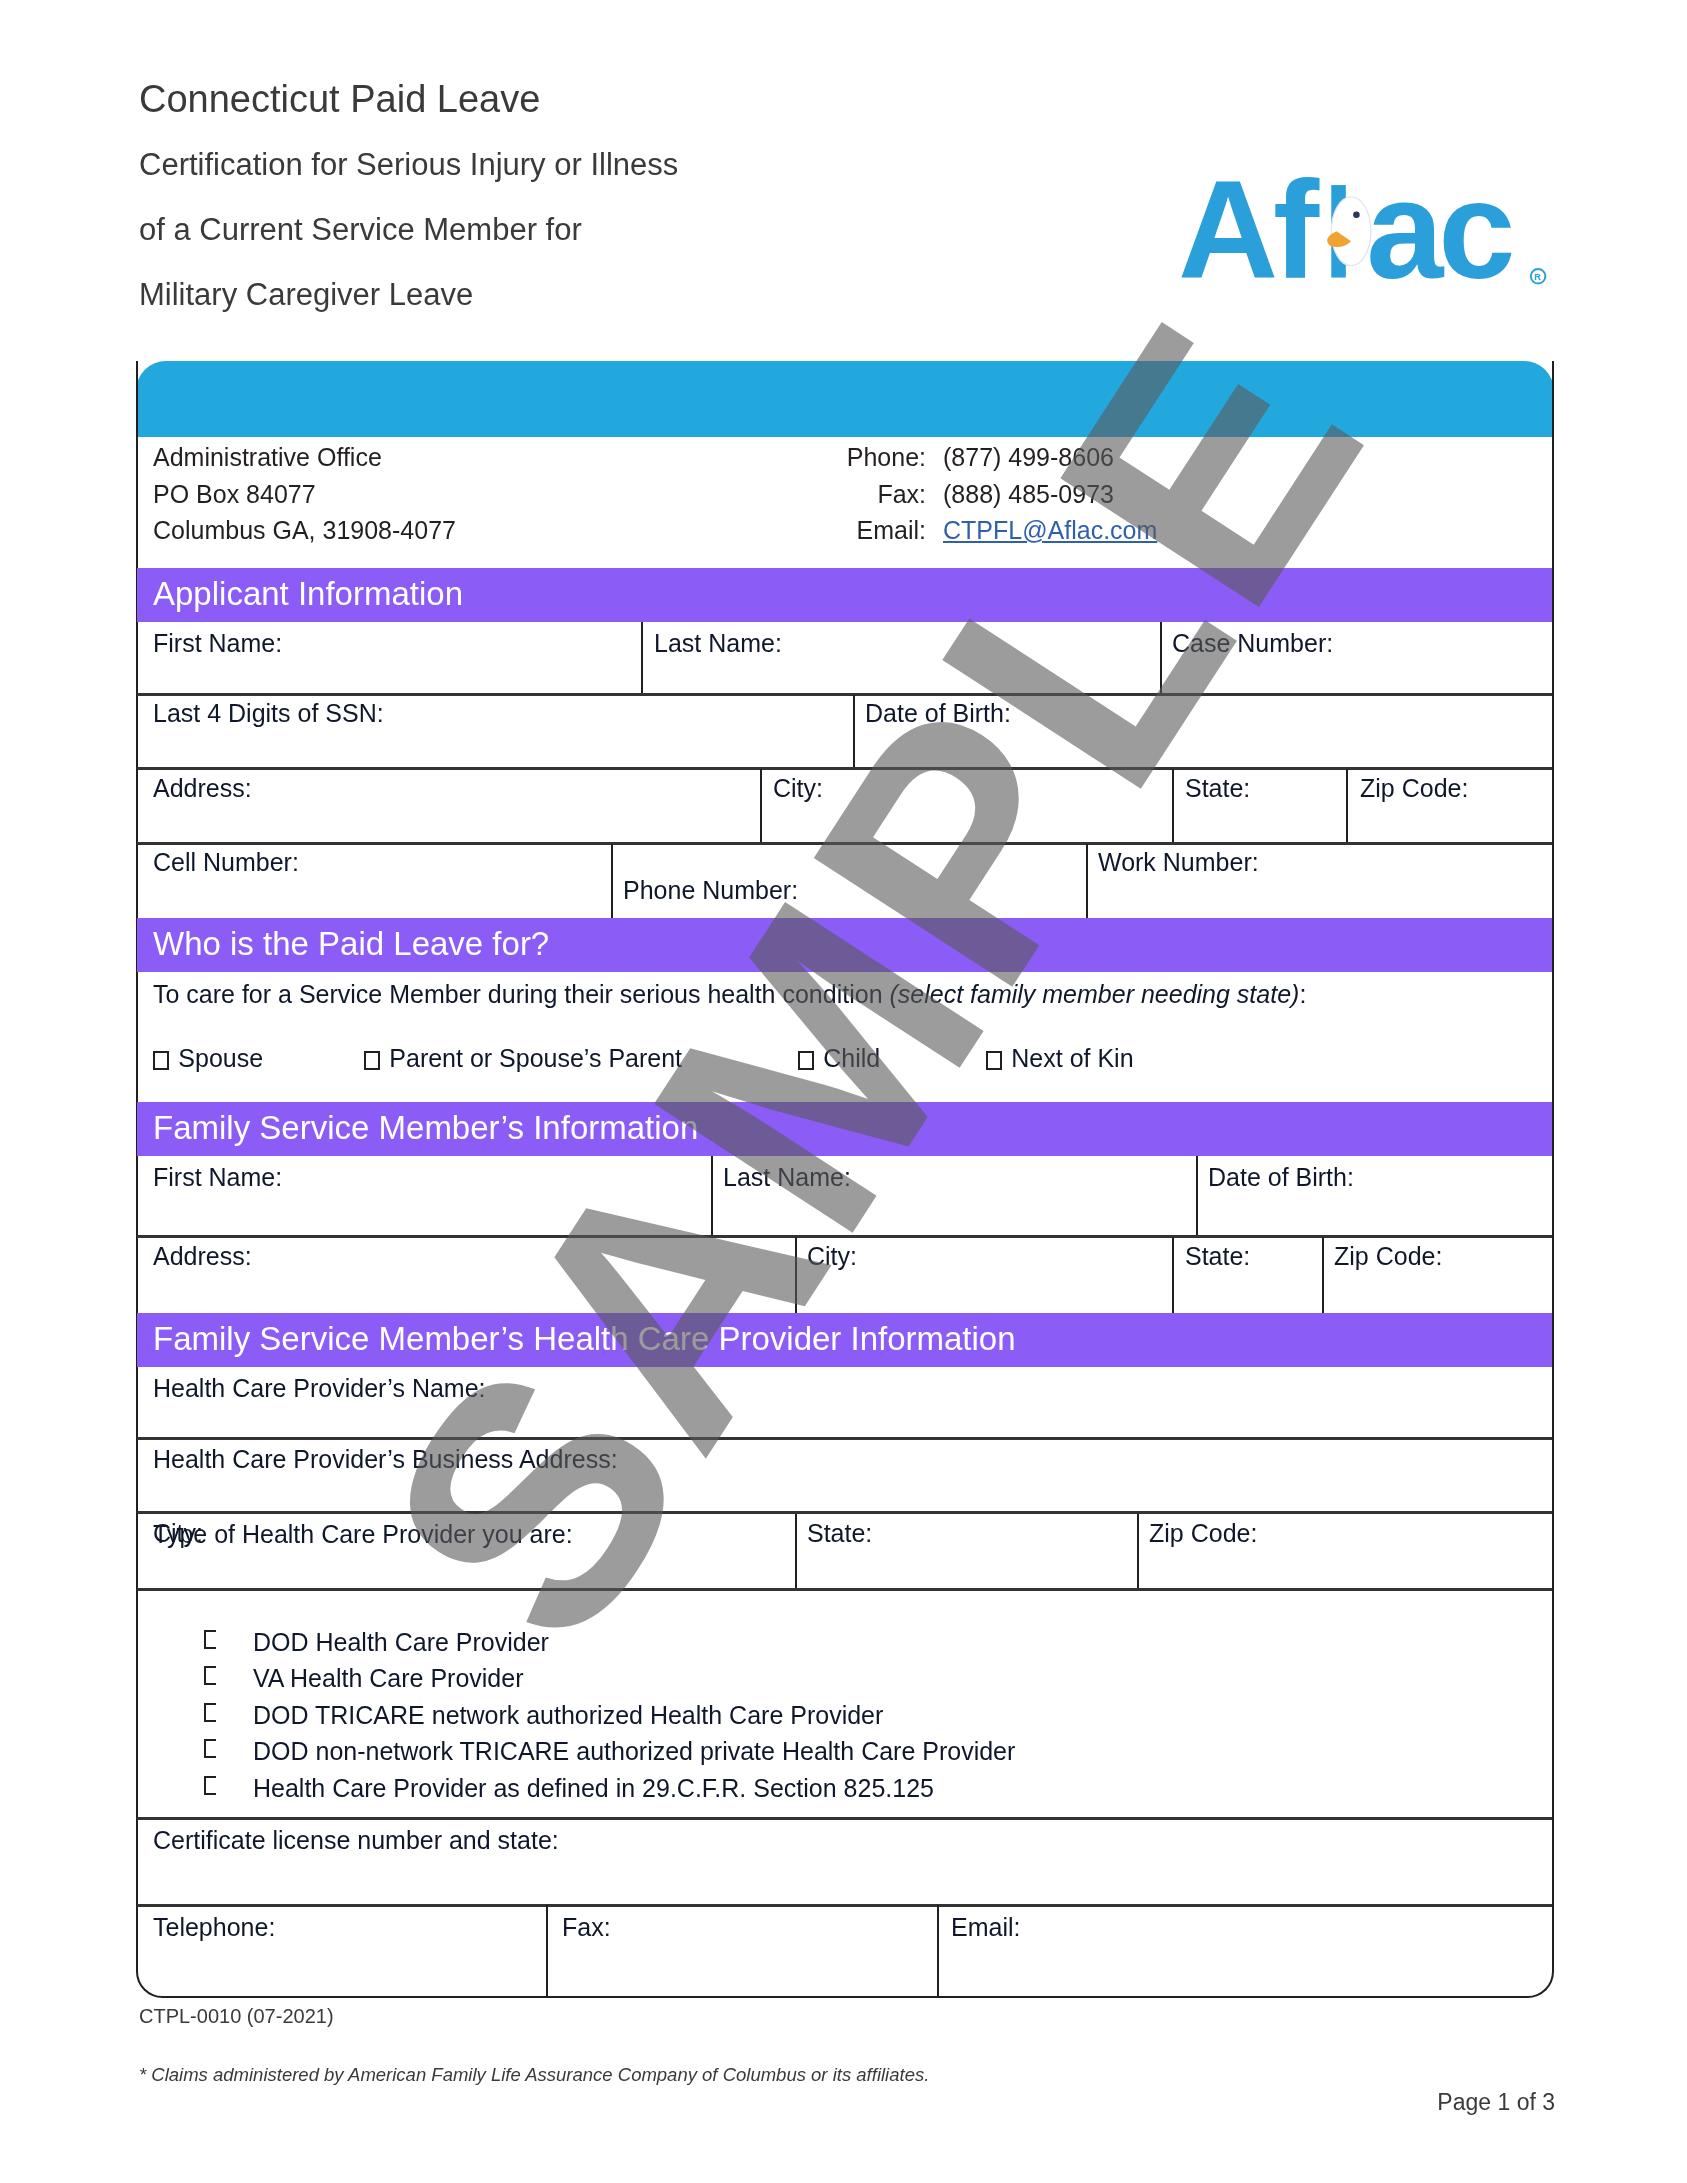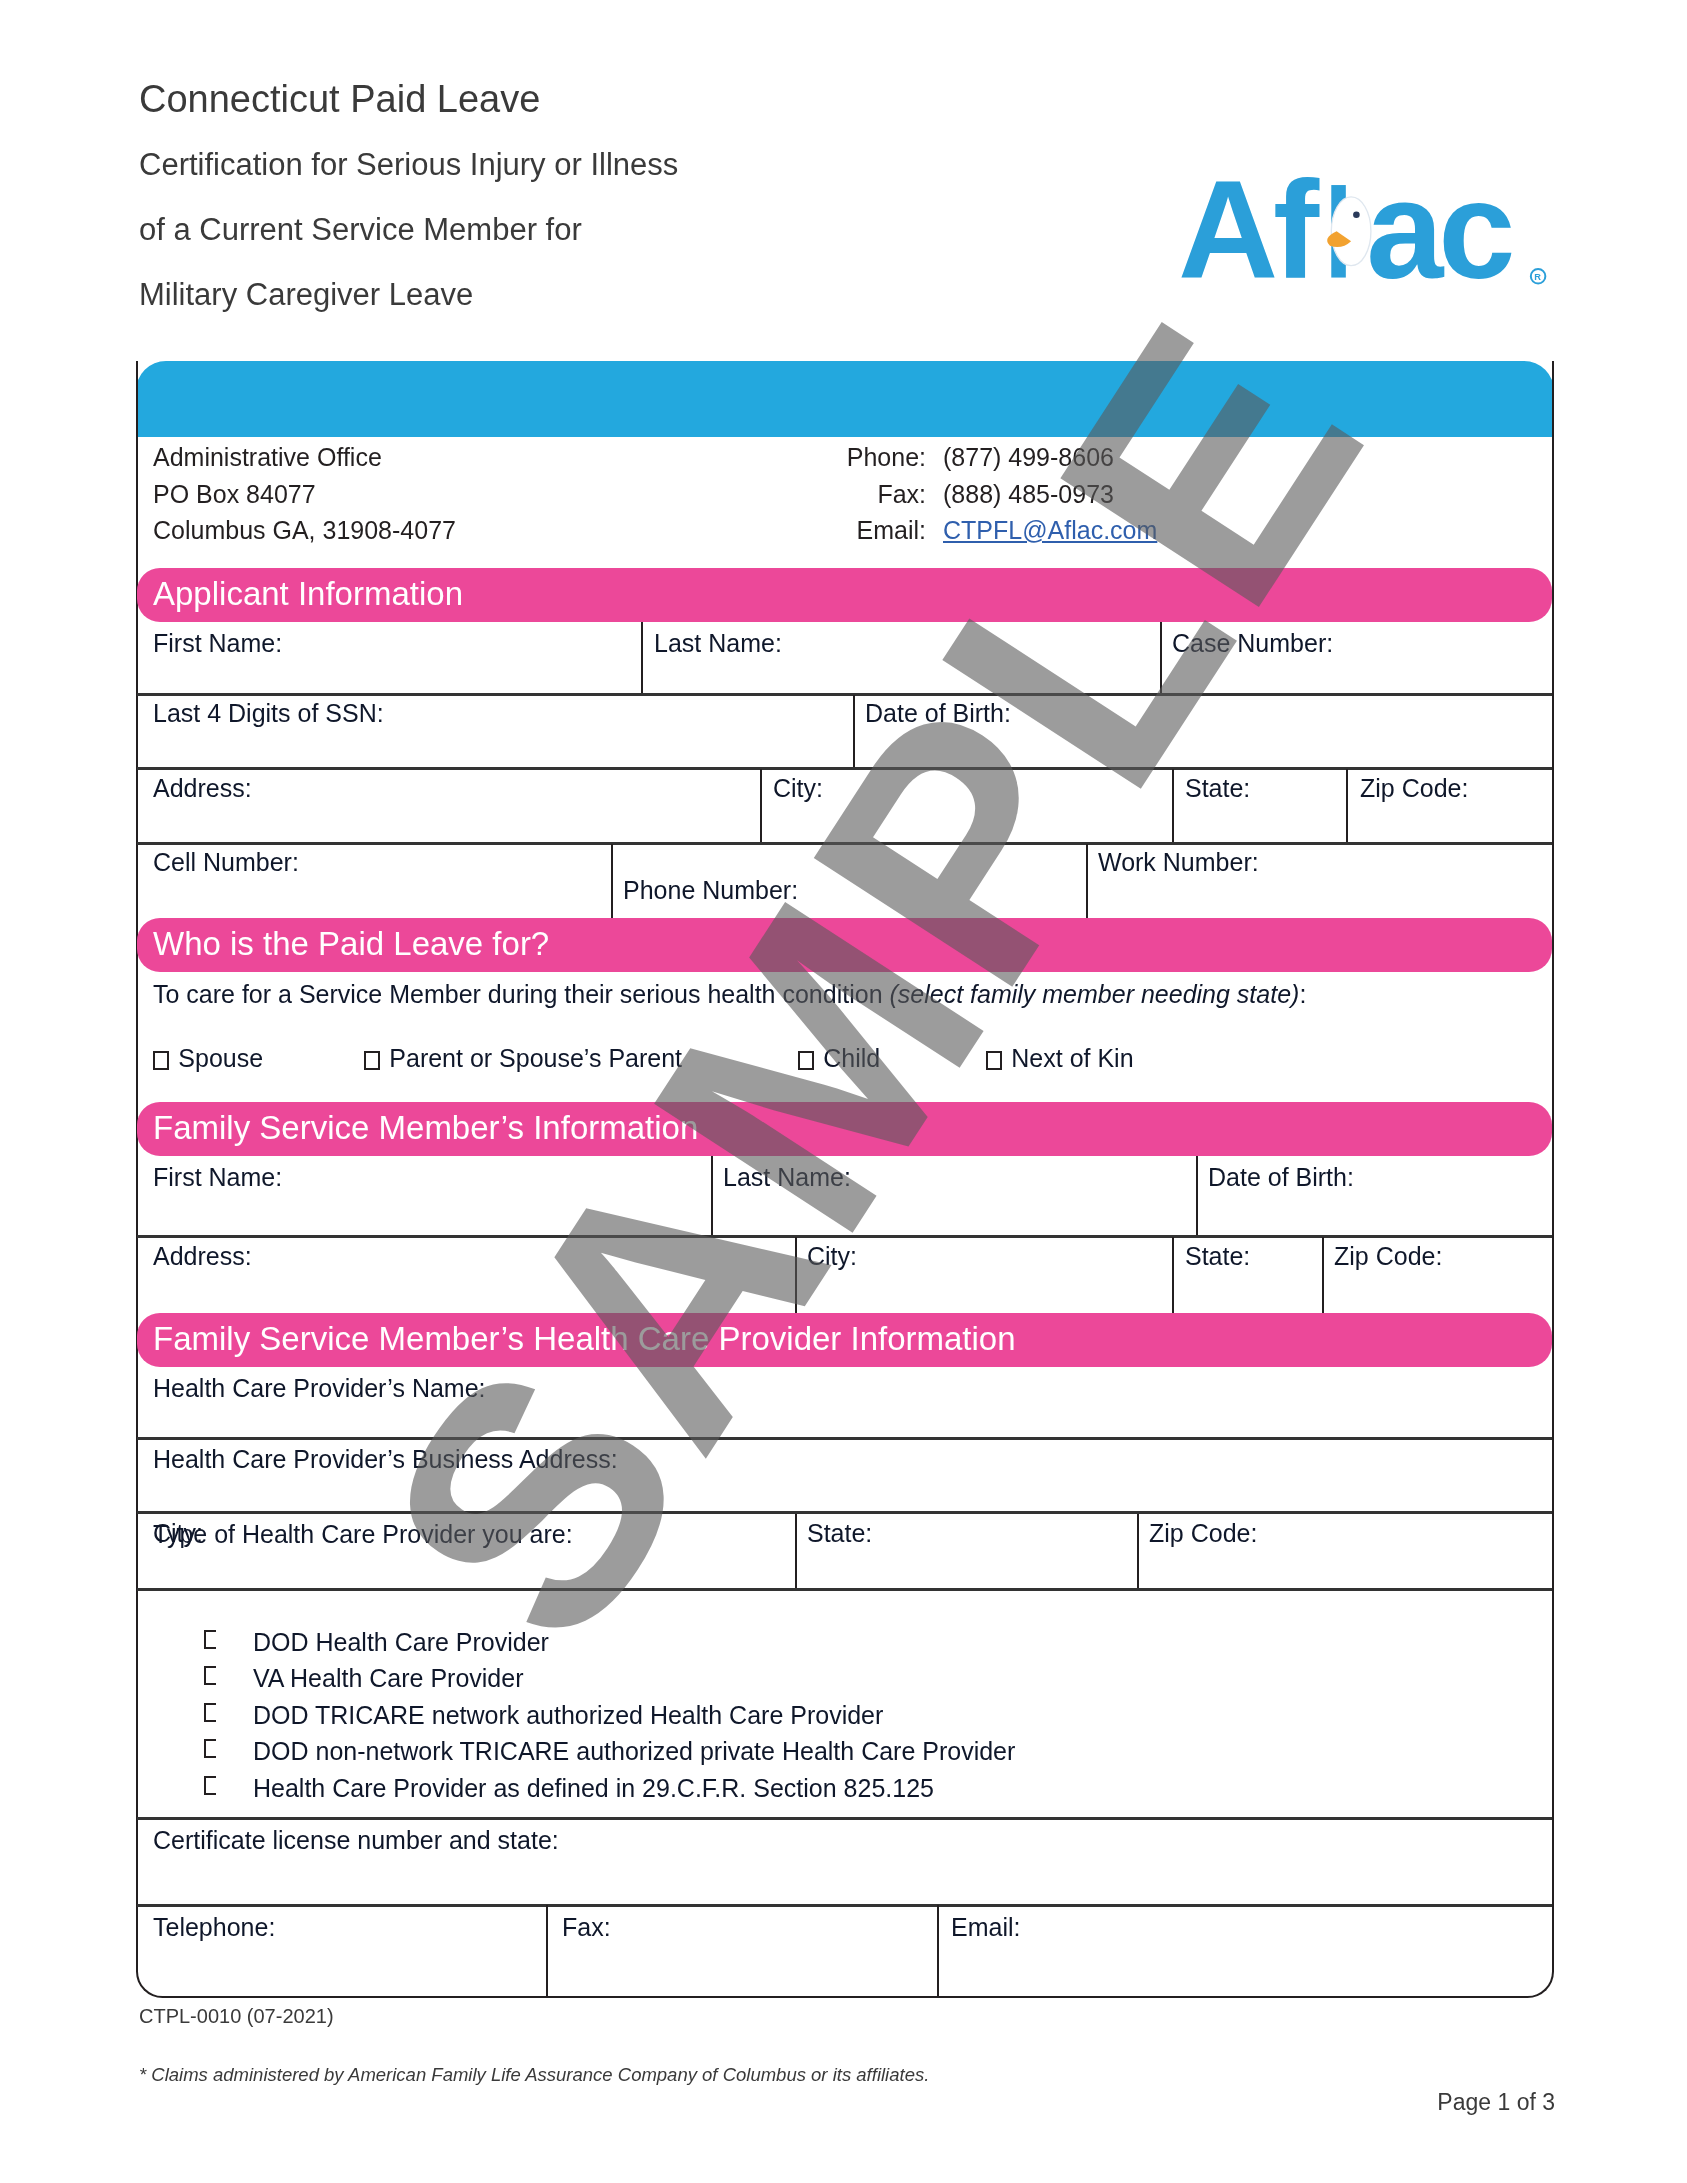--- a/index.html
+++ b/index.html
@@ -7,21 +7,21 @@
          font-family:"DejaVu Sans", "Liberation Sans", sans-serif; color:#231f20; }
   .abs { position:absolute; }
   .t { position:absolute; white-space:nowrap; font-family:"Liberation Sans", "DejaVu Sans", sans-serif; }
   .subtitle { left:139px; top:78px; font-size:38px; color:#3a3a3a; }
   .title { left:139px; font-size:31px; color:#3a3a3a; line-height:65px; }
   .logo { left:1178px; top:165px; width:370px; height:126px; }
   .frame { left:136px; top:361px; width:1418px; height:1637px; border:2px solid #231f20;
            border-top:none; border-radius:0 0 26.5px 26.5px; box-sizing:border-box; }
   .topbar { left:136px; top:361px; width:1418px; height:76px; background:#23a8de;
             border-radius:30px 30px 0 0; }
-  .sec { position:absolute; left:137px; width:1415px; background:#ec4899; height:54px;border-radius:23px; }
+  .sec { position:absolute; left:137px; width:1415px; background:#8b5cf6; height:54px; }
   .sec-label { position:absolute; left:16px; top:6.6px; font-size:33px; color:#ffffff;
                font-family:"Liberation Sans", "DejaVu Sans", sans-serif; white-space:nowrap; }
   .hline { position:absolute; left:137px; width:1415px; height:2.6px; background:#333333; }
   .vline { position:absolute; width:2px; background:#231f20; }
   .lbl { position:absolute; font-size:25px; color:#0f172a; white-space:nowrap;
          font-family:"Liberation Sans", "DejaVu Sans", sans-serif; }
   .field { position:absolute; background:transparent; border:none; outline:none; }
   .info { font-size:25px; line-height:36px; }
   .link { color:#2f5fad; text-decoration:underline; }
   .cb { display:inline-block; width:16px; height:18.5px; border:2px solid #231f20; vertical-align:-2.6px; margin-right:9.3px; box-sizing:border-box; }

